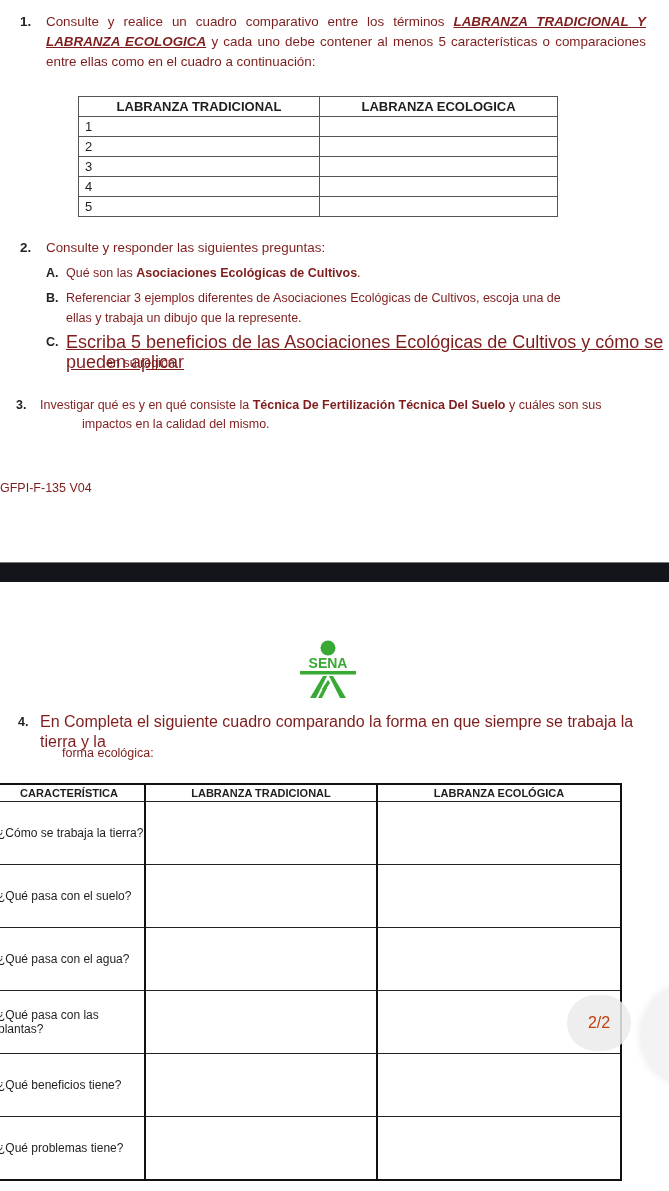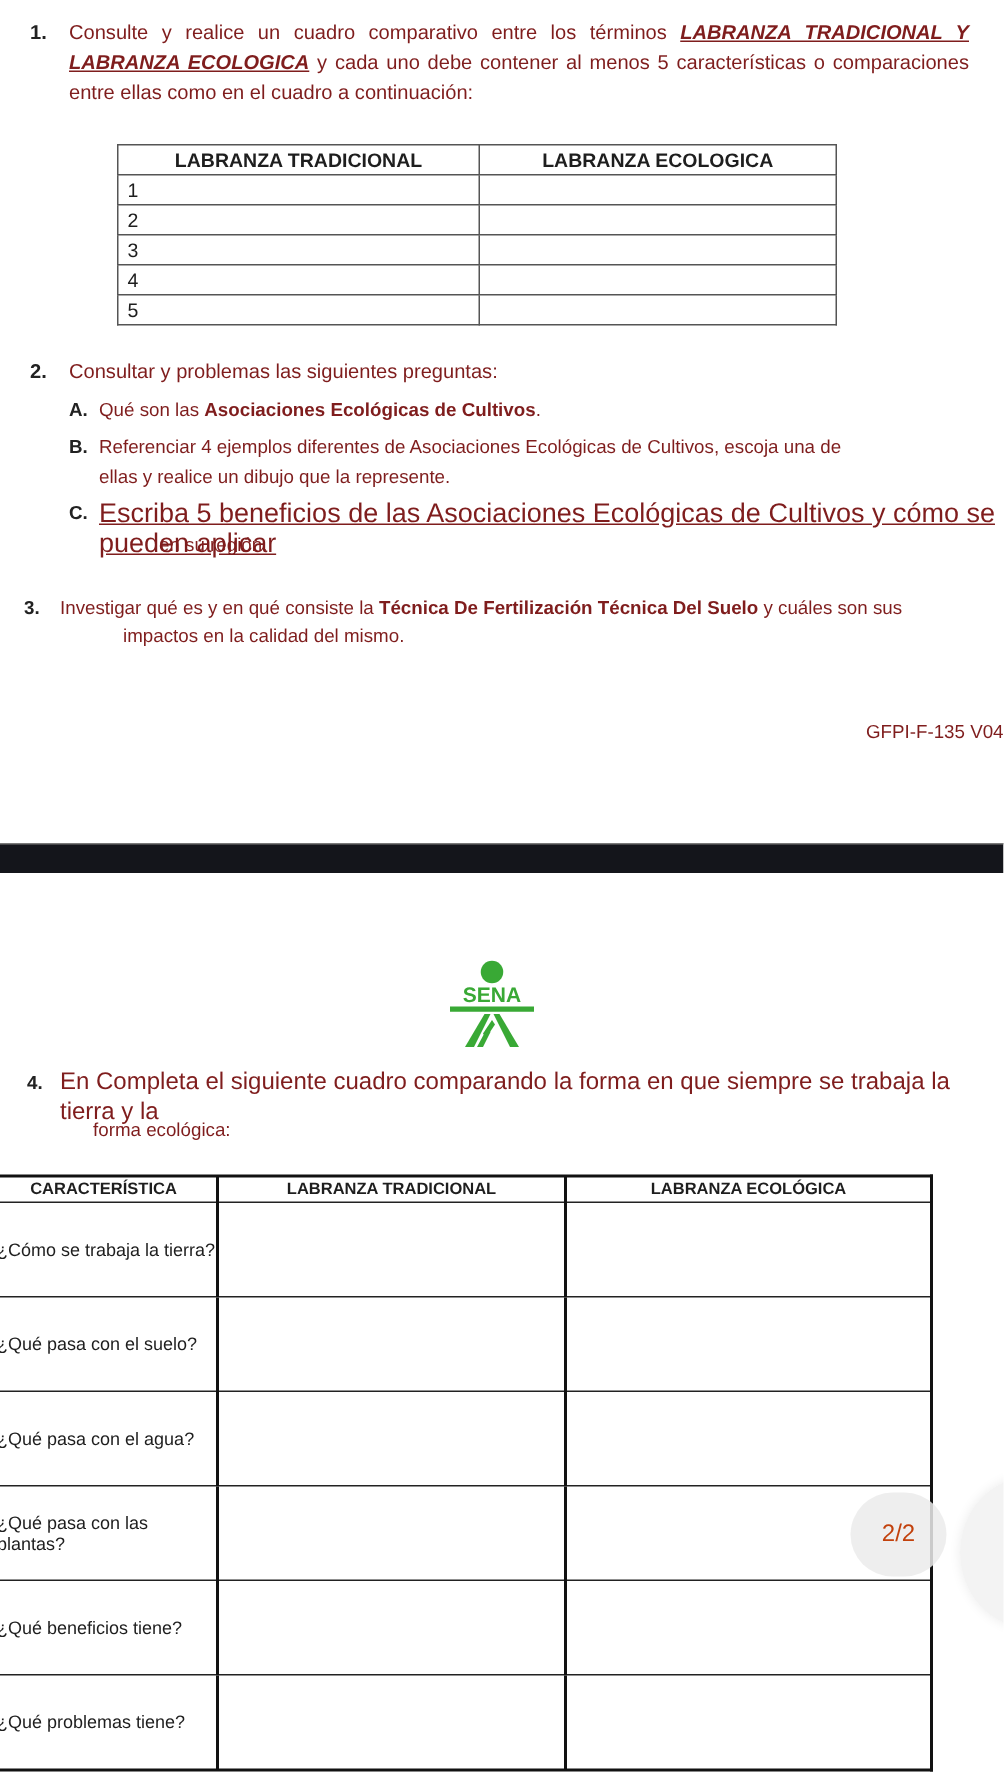--- a/index.html
+++ b/index.html
@@ -86,42 +86,42 @@
         <td></td>
       </tr>
   <tr>
         <td class="c1">5</td>
         <td></td>
       </tr>
 </tbody>
   </table>
 
 <div class="num" style="left:20px; top:238px;">2.</div>
-<div class="txt" style="left:46px; top:238px;">Consultar y problemas las siguientes preguntas:</div>
+<div class="txt" style="left:46px; top:238px;">Consulte y responder las siguientes preguntas:</div>
 
 <div class="num" style="left:46px; top:263px; font-size:12.5px;">A.</div>
 <div class="txt" style="left:66px; top:263px; font-size:12.5px;">
   <span> Qué son las </span><b>Asociaciones Ecológicas de Cultivos</b><span>.</span>
 </div>
 
 <div class="num" style="left:46px; top:288px; font-size:12.5px;">B.</div>
-<div class="txt" style="left:66px; top:288px; font-size:12.5px;">Referenciar 4 ejemplos diferentes de Asociaciones Ecológicas de Cultivos, escoja una de</div>
-<div class="txt" style="left:66px; top:308px; font-size:12.5px;">ellas y realice un dibujo que la represente.</div>
+<div class="txt" style="left:66px; top:288px; font-size:12.5px;">Referenciar 3 ejemplos diferentes de Asociaciones Ecológicas de Cultivos, escoja una de</div>
+<div class="txt" style="left:66px; top:308px; font-size:12.5px;">ellas y trabaja un dibujo que la represente.</div>
 
 <div class="num" style="left:46px; top:332px; font-size:12.5px;">C.</div>
 <div class="txt" style="left:66px; top:332px; font-size:18px;text-decoration:underline;">Escriba 5 beneficios de las Asociaciones Ecológicas de Cultivos y cómo se  pueden aplicar</div>
 <div class="txt" style="left:66px; top:353px; font-size:12.5px;margin-left:40px;">en su región.</div>
 
 <div class="num" style="left:16px; top:395px; font-size:12.5px;">3.</div>
 <div class="txt" style="left:40px; top:395px; font-size:12.5px;">
   <span>Investigar qué es y en qué consiste la </span><b>Técnica De Fertilización Técnica Del Suelo</b><span> y cuáles son sus</span>
 </div>
 <div class="txt" style="left:40px; top:414px; font-size:12.5px;padding-left:42px;">impactos en la calidad del mismo.</div>
 
-<div class="txt" style="left:0; width:669px; text-align:right; top:478px; font-size:12.5px;">GFPI-F-135 V04</div>
+<div class="txt" style="left:0; width:669px; text-align:left; top:478px; font-size:12.5px;">GFPI-F-135 V04</div>
 
 <div class="sep-bar"></div>
 
 <svg class="logo" viewBox="0 0 72 60">
   <circle cx="36" cy="8" r="7.5" fill="#39a935"></circle>
   <text x="36" y="28" text-anchor="middle" font-family="Liberation Sans, sans-serif" font-weight="bold" font-size="14" fill="#39a935">SENA</text>
   <rect x="8" y="31" width="56" height="3.5" fill="#39a935"></rect>
   <polygon points="18,58 31,36 35,36 24,58" fill="#39a935"></polygon>
   <polygon points="26,58 33,45 35,48 30,58" fill="#39a935"></polygon>
   <polygon points="37,36 41,36 54,58 48,58" fill="#39a935"></polygon>

